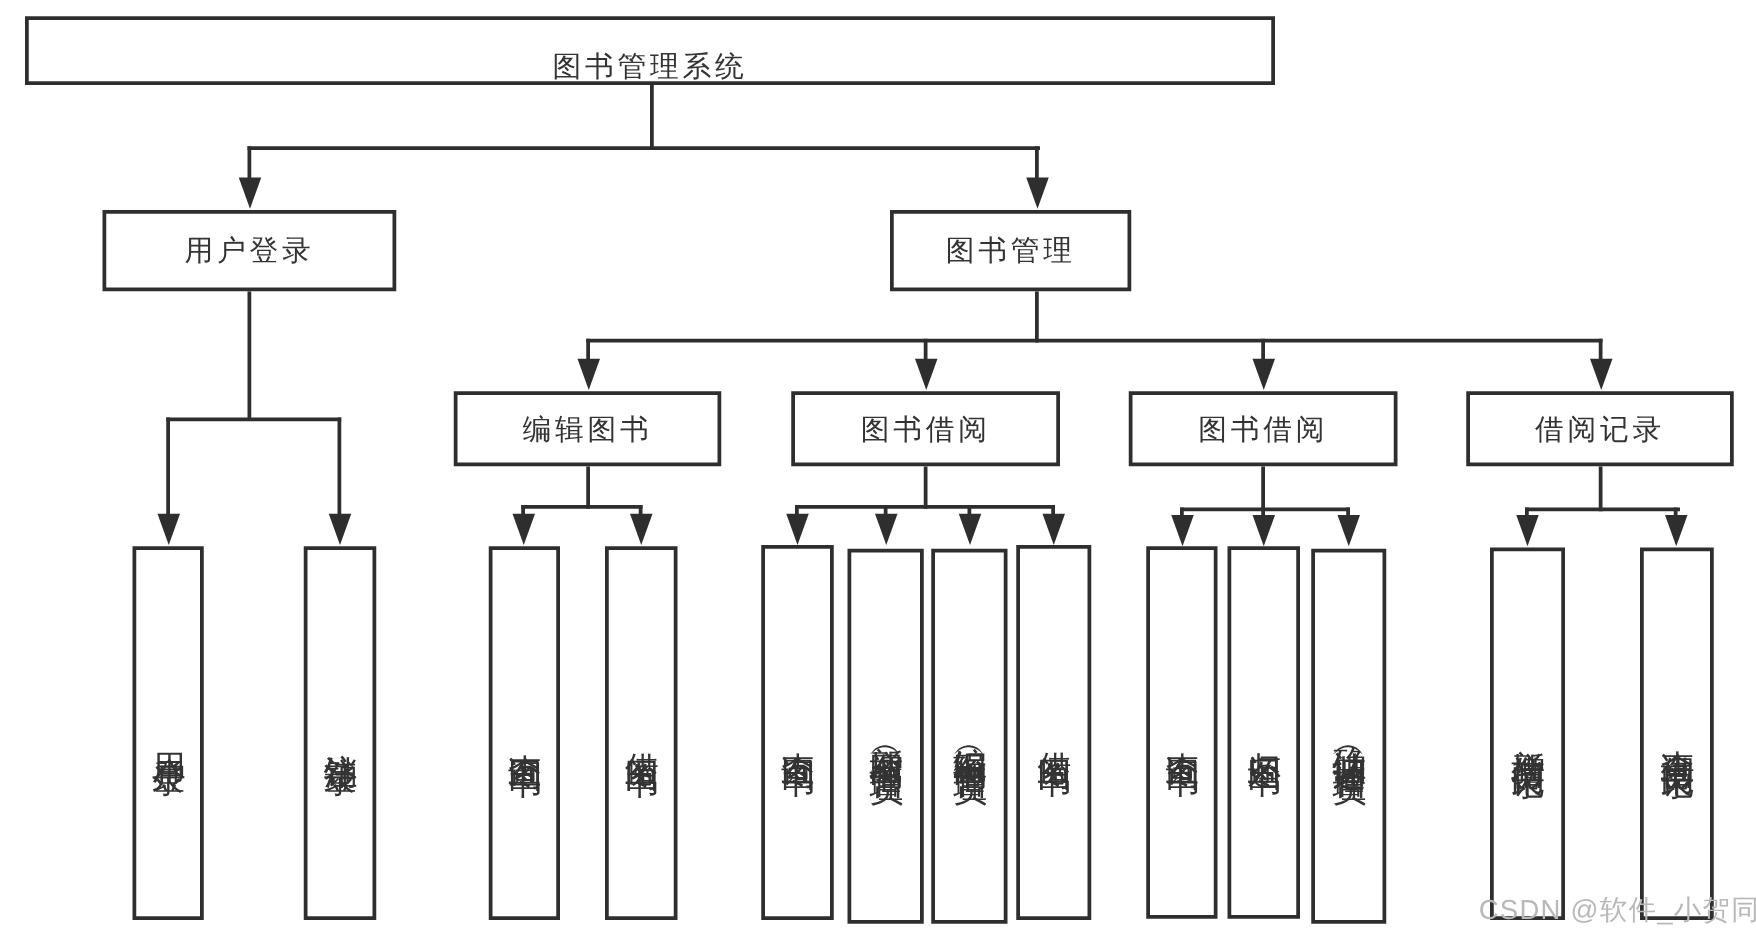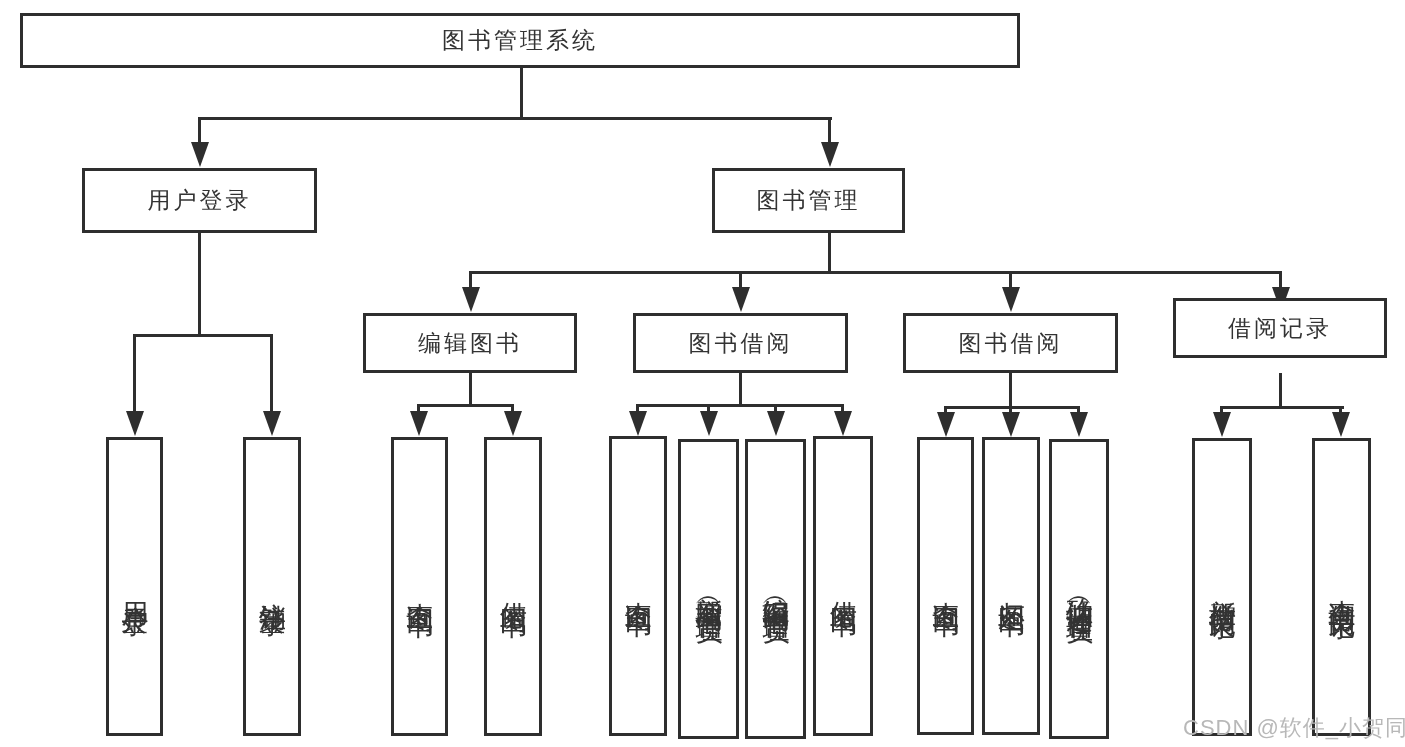--- a/index.html
+++ b/index.html
@@ -112,41 +112,41 @@
   <div class="vl" style="left:1077px;top:406px;height:8px;"></div>
   <div class="ah" style="left:1070px;top:412px;"></div>
 
   <div class="vl" style="left:1279px;top:373px;height:36px;"></div>
   <div class="hl" style="left:1220px;top:406px;width:124px;"></div>
   <div class="vl" style="left:1220px;top:406px;height:8px;"></div>
   <div class="ah" style="left:1213px;top:412px;"></div>
   <div class="vl" style="left:1339px;top:406px;height:8px;"></div>
   <div class="ah" style="left:1332px;top:412px;"></div>
 
-  <div class="box hbox" style="left:20px;top:13px;width:1000px;height:55px;">
+  <div class="box hbox" style="left:20px;top:13px;width:1000px;height:55px;align-items:flex-end;">
     <span>图书管理系统</span>
   </div>
 
   <div class="box hbox" style="left:82px;top:168px;width:235px;height:65px;">
     <span>用户登录</span>
   </div>
   <div class="box hbox" style="left:712px;top:168px;width:193px;height:65px;">
     <span>图书管理</span>
   </div>
 
   <div class="box hbox" style="left:363px;top:313px;width:214px;height:60px;">
     <span>编辑图书</span>
   </div>
   <div class="box hbox" style="left:633px;top:313px;width:215px;height:60px;">
     <span>图书借阅</span>
   </div>
   <div class="box hbox" style="left:903px;top:313px;width:215px;height:60px;">
     <span>图书借阅</span>
   </div>
-  <div class="box hbox" style="left:1173px;top:298px;width:214px;height:60px;">
+  <div class="box hbox" style="left:1173px;top:313px;width:214px;height:60px;">
     <span>借阅记录</span>
   </div>
 
   <div class="box vbox" style="left:106px;top:437px;width:57px;height:299px;">
     <span>用户登录</span>
   </div>
   <div class="box vbox" style="left:243px;top:437px;width:58px;height:299px;">
     <span>注销登录</span>
   </div>
 

